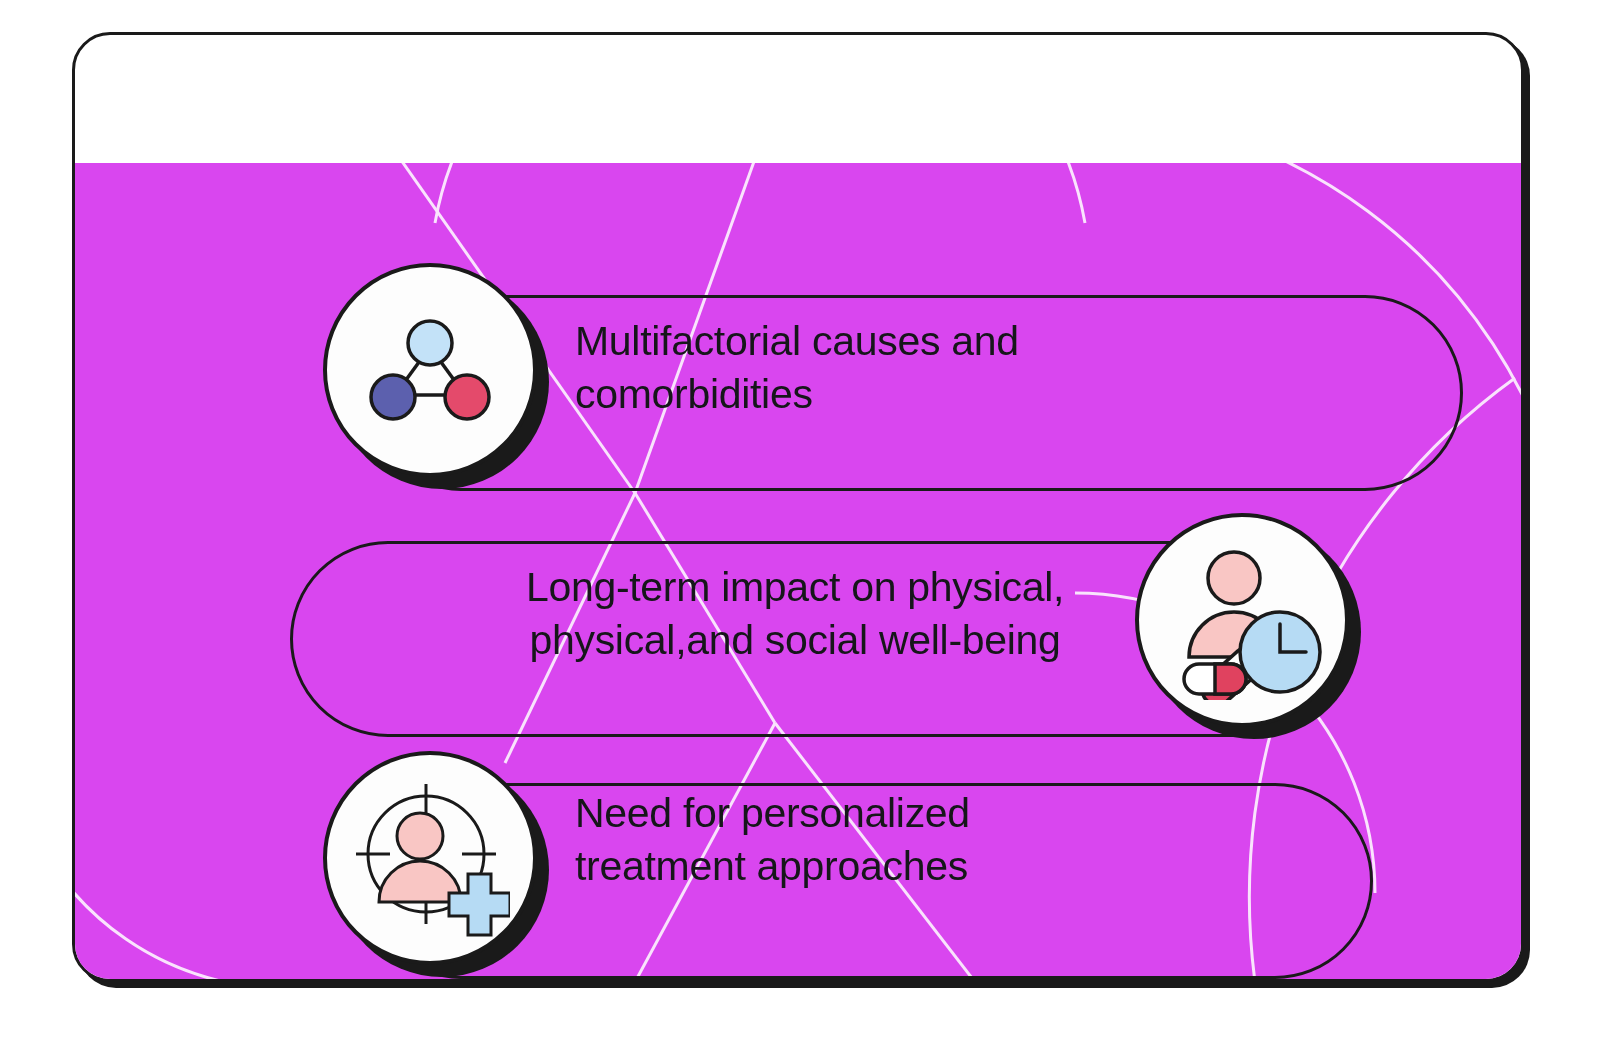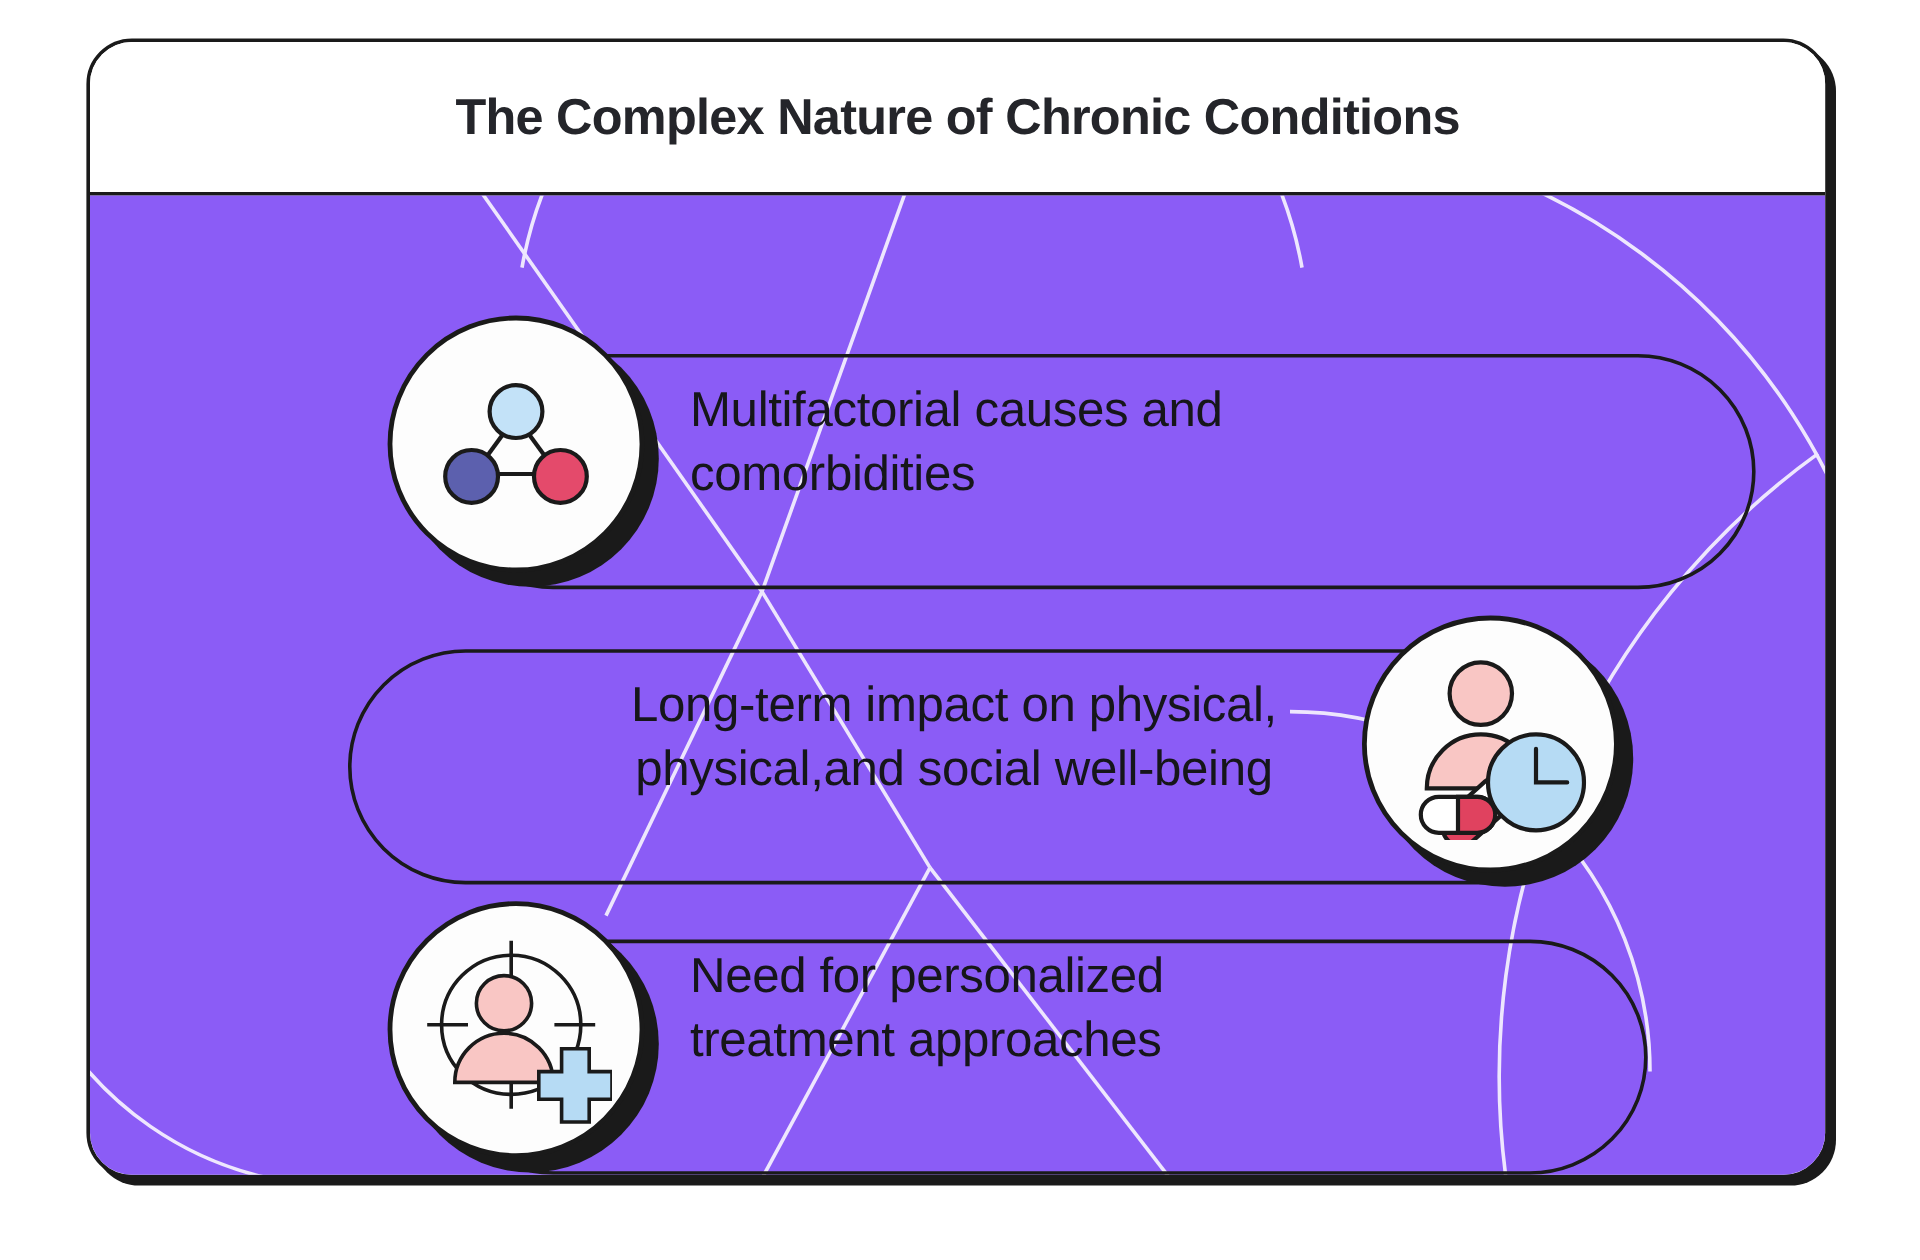--- a/index.html
+++ b/index.html
@@ -68,21 +68,21 @@
     white-space: nowrap;
   }
 
   
   .card-body {
     position: absolute;
     left: 0;
     top: 128px;
     width: 100%;
     height: 819px;
-    background: #8b5cf6;
+    background: #d946ef;
     overflow: hidden;
   }
   .bg-arcs {
     position: absolute;
     left: 0;
     top: 0;
     width: 100%;
     height: 100%;
     pointer-events: none;
   }
@@ -155,23 +155,20 @@
   #row3 .bubble { left: 0px;   top: 0px; }
   #row3 .pill-text { left: 252px; top: 36px; width: 760px; }
 </style>
 </head>
 <body>
 
 <div class="card-wrap">
   <div class="card-shadow"></div>
   <div class="card">
 
-    <div class="card-header">
-      <div class="card-title">The Complex Nature of Chronic Conditions</div>
-    </div>
 
     <div class="card-body">
 
       <svg class="bg-arcs" viewBox="0 0 1446 819" preserveAspectRatio="none">
         <g fill="none" stroke="#ffffff" stroke-width="3" opacity="0.85">
           <path d="M 300 -40 L 560 330"></path>
           <path d="M 700 -60 L 560 330"></path>
           <path d="M 560 330 L 430 600"></path>
           <path d="M 560 330 L 700 560"></path>
           <path d="M 700 560 L 560 819"></path>

